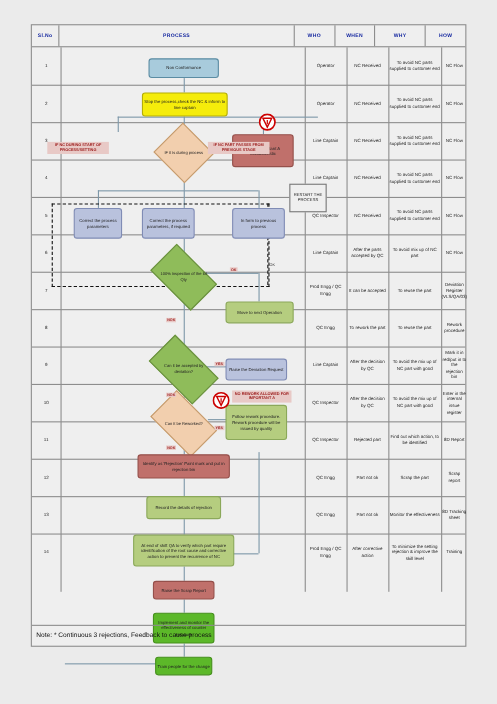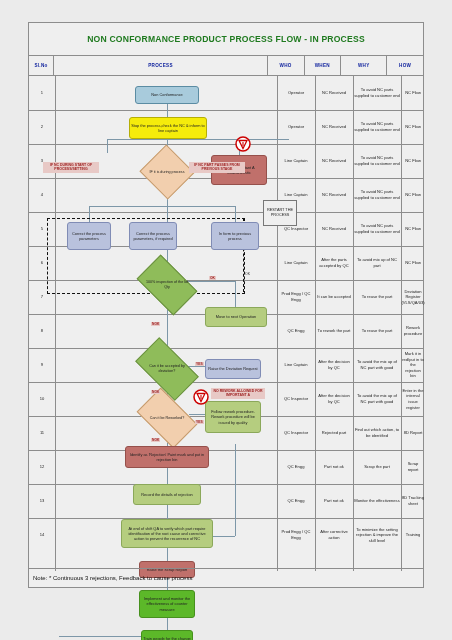--- a/index.html
+++ b/index.html
@@ -54,23 +54,20 @@
   .connv{width:1px;} .connh{height:1px;}
   .dash{position:absolute;border:1.3px dashed #111;}
   .dashline{position:absolute;border-top:1.3px dashed #111;}
   .stop{position:absolute;width:16px;height:16px;}
 </style>
 </head>
 <body>
 
 <div id="sheet">
 
-  <div class="title-row">
-    <span class="t">NON CONFORMANCE PRODUCT PROCESS FLOW - IN PROCESS</span>
-  </div>
 
   <div class="hdr">
     <div class="c sn">Sl.No</div>
     <div class="c pr">PROCESS</div>
     <div class="c who">WHO</div>
     <div class="c when">WHEN</div>
     <div class="c why">WHY</div>
     <div class="c how">HOW</div>
   </div>
 

